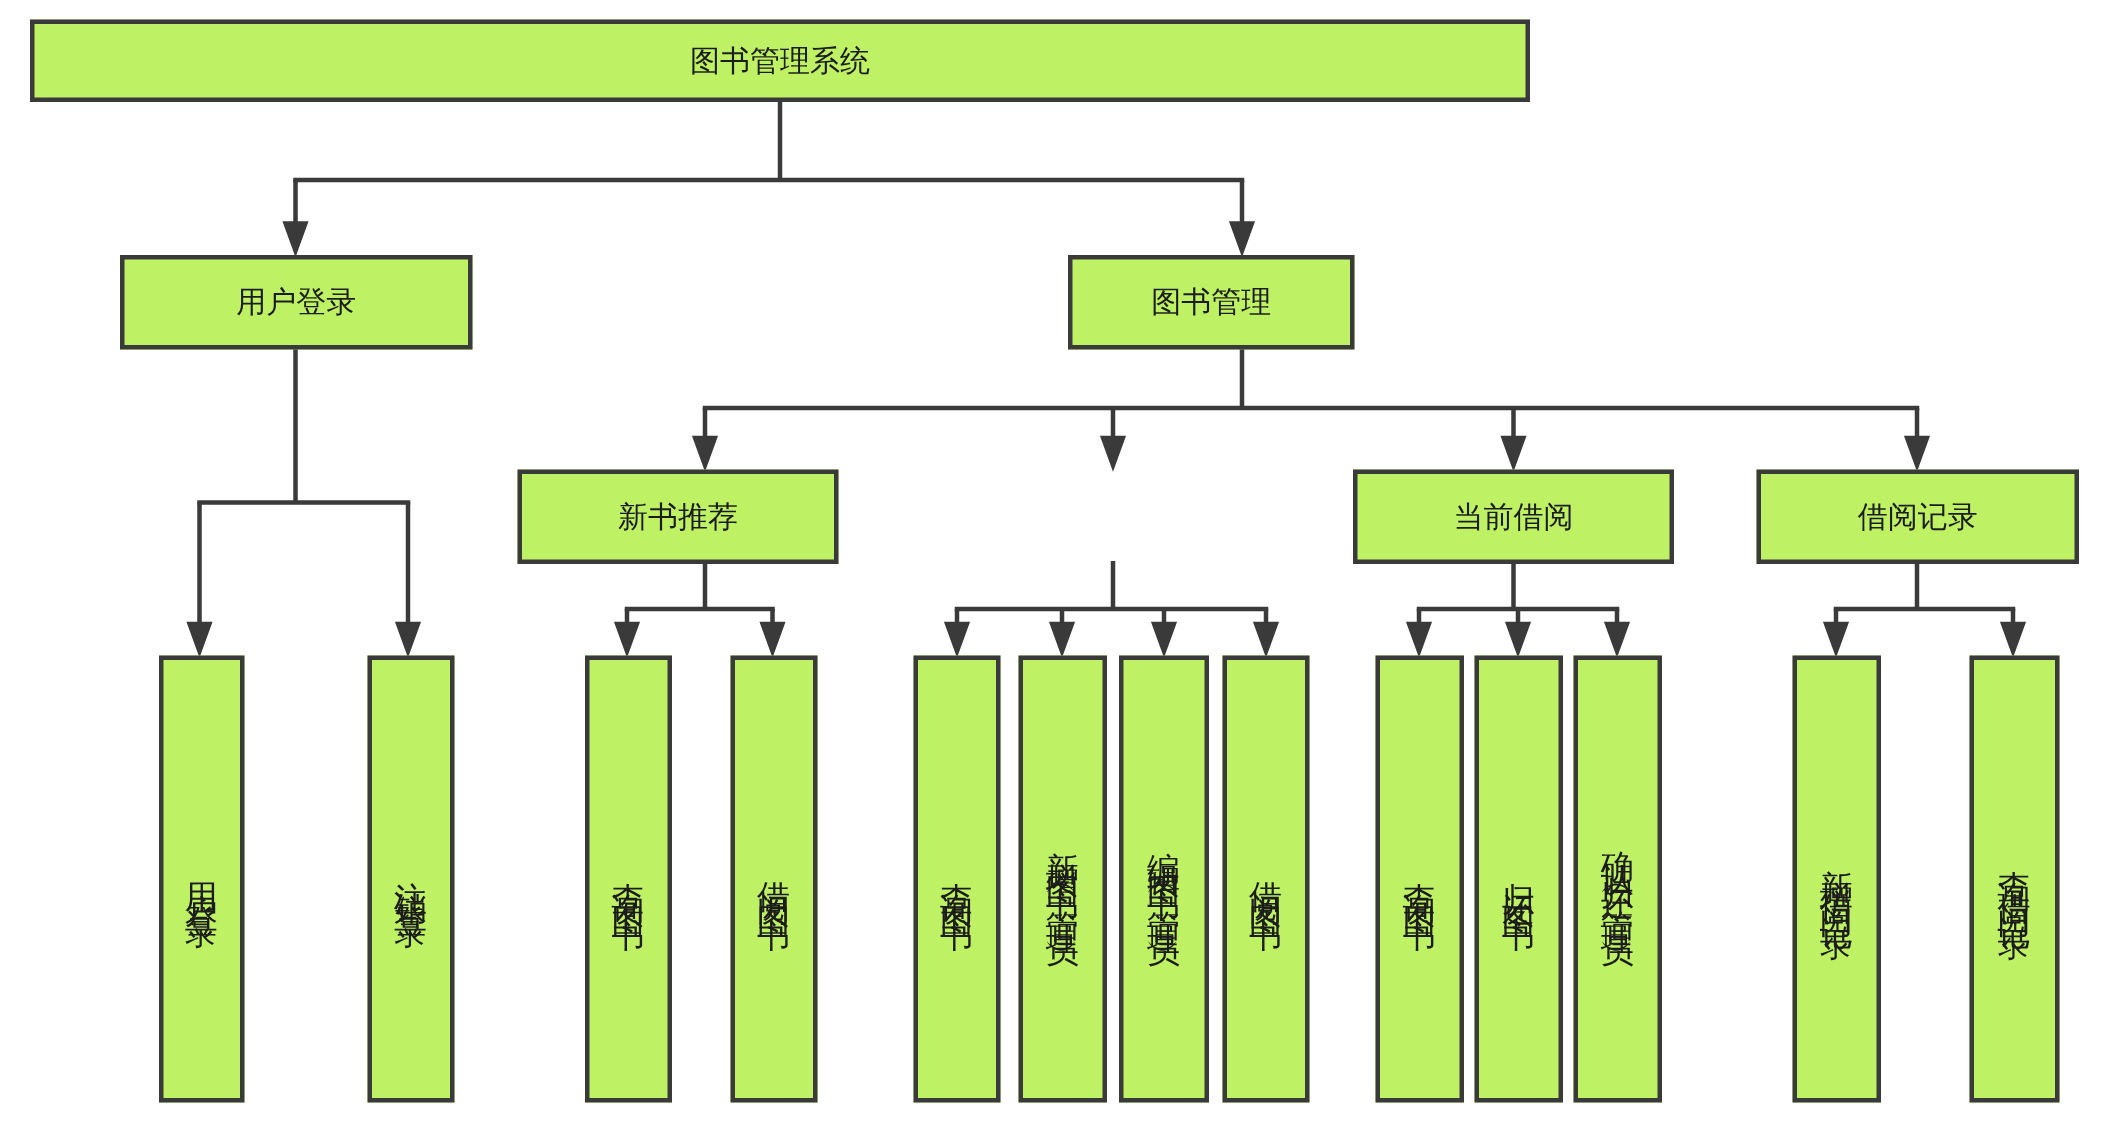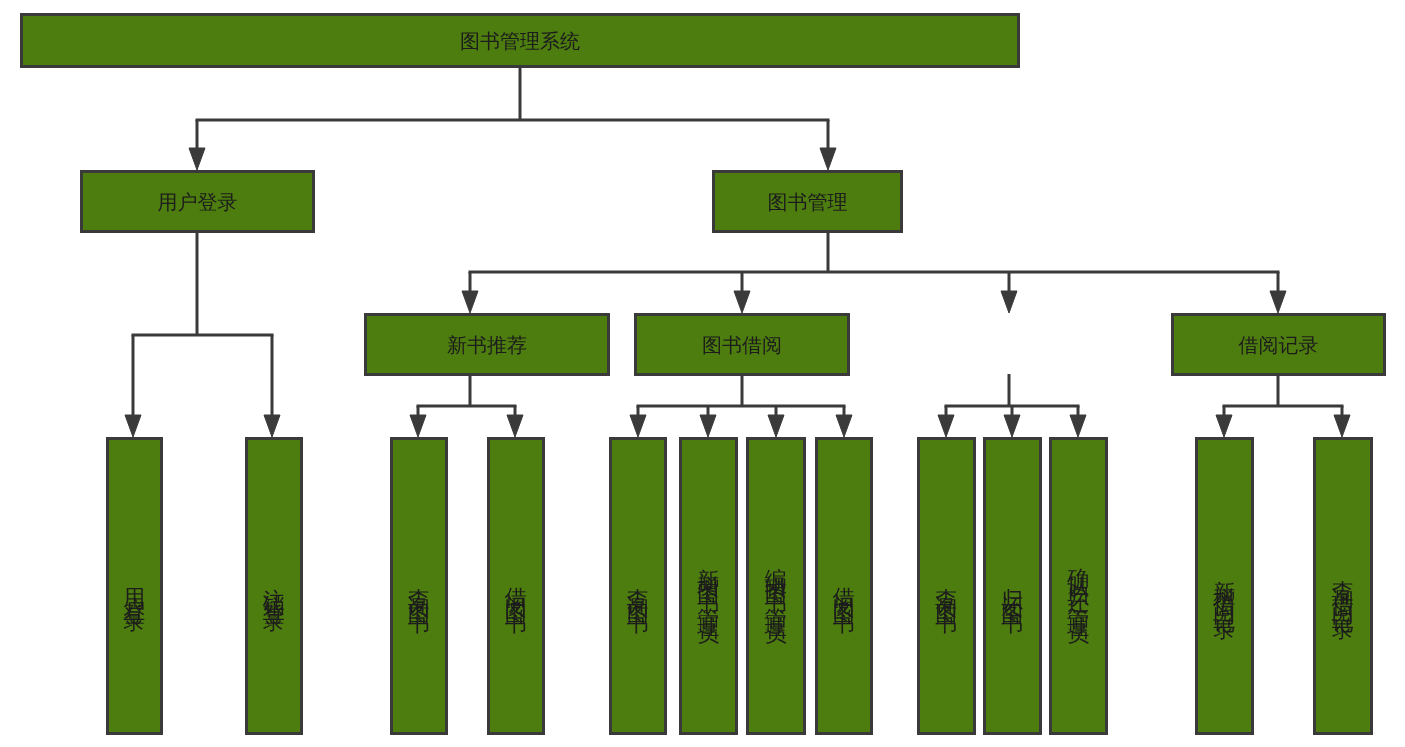--- a/index.html
+++ b/index.html
@@ -2,21 +2,21 @@
 <html><head>
 <meta charset="utf-8">
 <style>
   html,body{margin:0;padding:0;background:#fff;}
   #canvas{
     position:relative;width:1405px;height:747px;background:#ffffff;
     font-family:"Liberation Sans","DejaVu Sans",sans-serif;overflow:hidden;
   }
   #connectors{position:absolute;left:0;top:0;z-index:0;}
   .box{
-    position:absolute;box-sizing:border-box;border:3px solid #3a3a3a;background:#4d7c0f;
+    position:absolute;box-sizing:border-box;border:3px solid #3a3a3a;background:#bef264;
     display:flex;align-items:center;justify-content:center;z-index:1;
     color:#1c1c1c;font-size:20px;line-height:1;white-space:nowrap;
   }
   .vbox{font-size:22px;}
   .vbox .vtext{
     writing-mode:vertical-lr;text-orientation:mixed;letter-spacing:8px;
     white-space:pre-line;line-height:1.15;
   }
   #watermark{
     position:absolute;z-index:5;left:1186px;top:716px;width:210px;
@@ -109,25 +109,25 @@
     <span>图书管理系统</span>
   </div>
 
   <div class="box" style="left:80px;top:170px;width:235px;height:63px;">
     <span>用户登录</span>
   </div>
   <div class="box" style="left:712px;top:170px;width:191px;height:63px;">
     <span>图书管理</span>
   </div>
 
-  <div class="box" style="left:364px;top:313px;width:246px;height:63px;justify-content:center;">
+  <div class="box" style="left:345px;top:313px;width:214px;height:63px;justify-content:center;">
     <span>新书推荐</span>
   </div>
-  <div class="box" style="left:634px;top:313px;width:216px;height:63px;">
-    <span>图书借阅</span>
+  <div class="box" style="left:902px;top:313px;width:214px;height:63px;">
+    <span>当前借阅</span>
   </div>
   <div class="box" style="left:1171px;top:313px;width:215px;height:63px;">
     <span>借阅记录</span>
   </div>
 
   <div class="box vbox" style="left:106px;top:437px;width:57px;height:298px;">
     <span class="vtext">用户登录</span>
   </div>
   <div class="box vbox" style="left:245px;top:437px;width:58px;height:298px;">
     <span class="vtext">注销登录</span>

